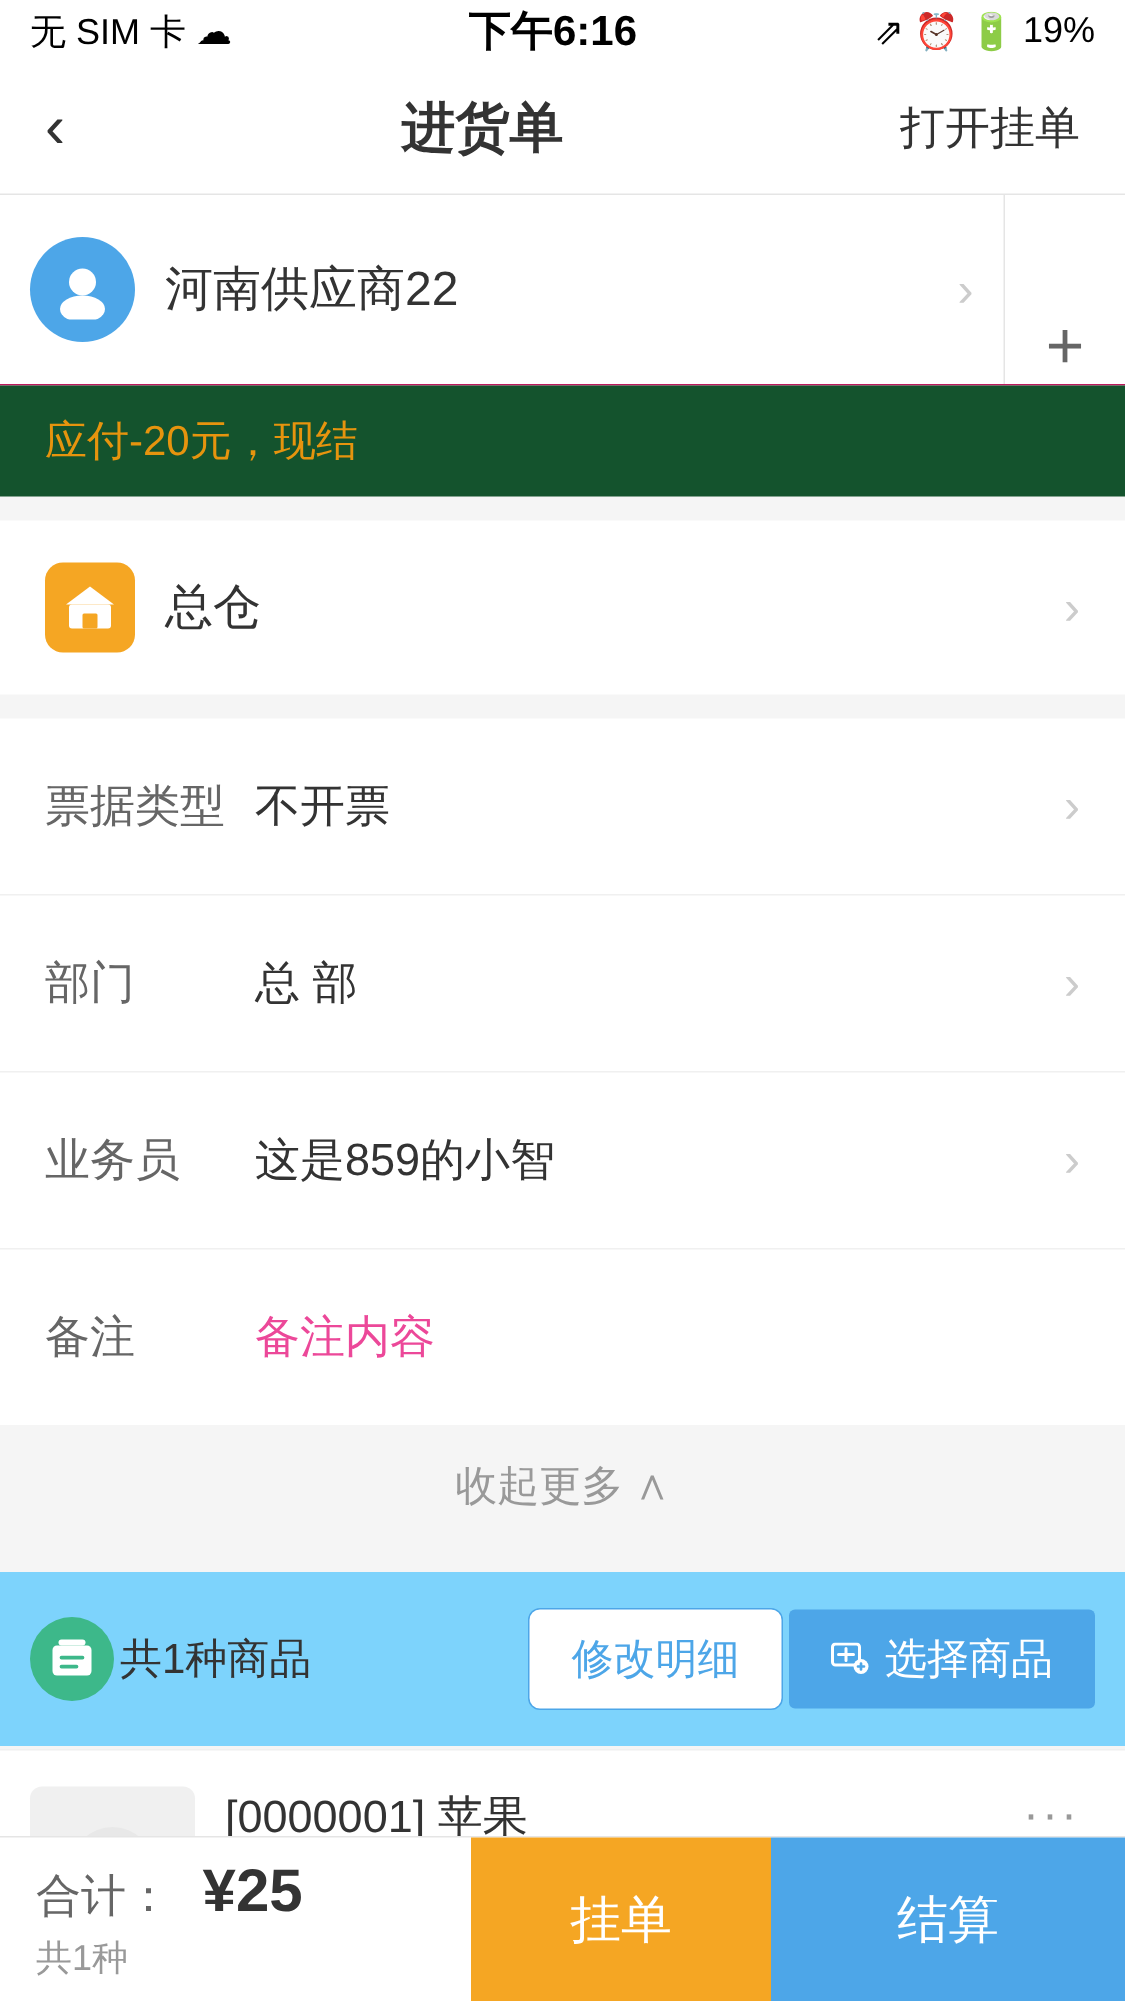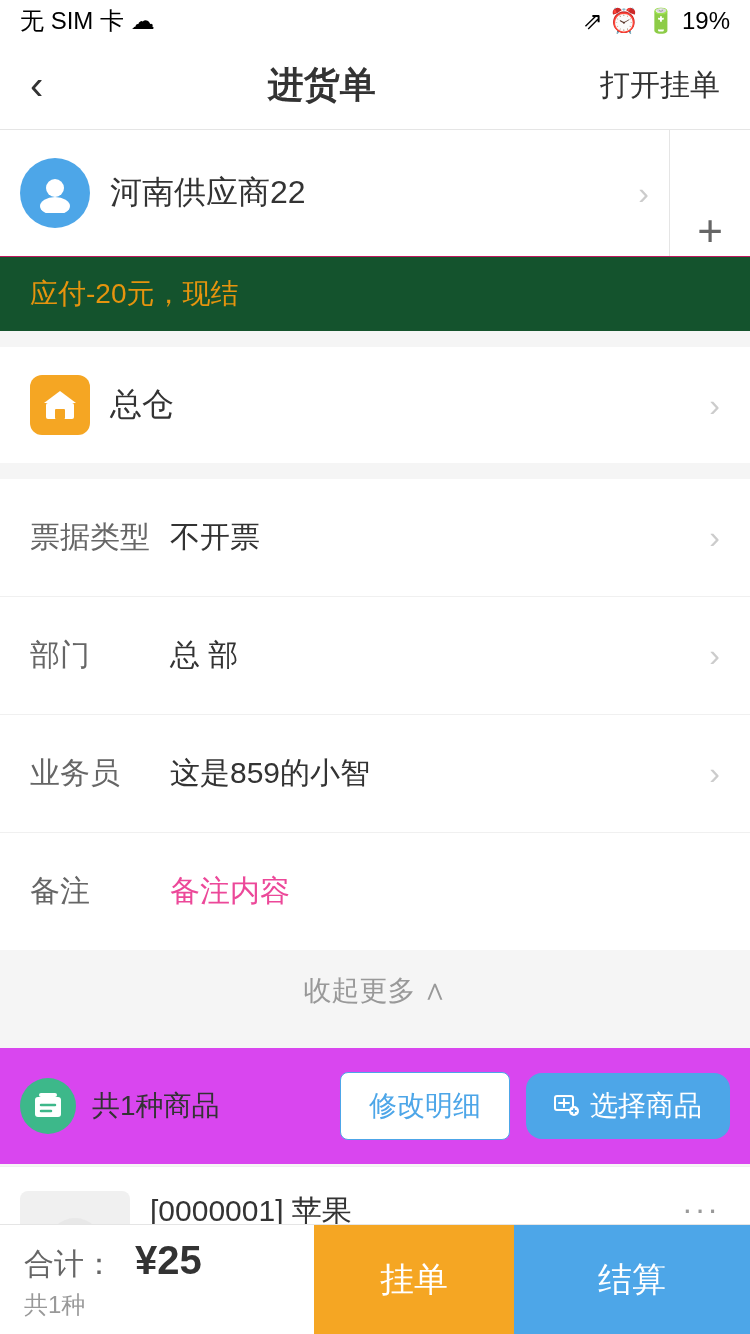--- a/index.html
+++ b/index.html
@@ -179,26 +179,26 @@
       justify-content: center;
       padding: 22px;
       font-size: 28px;
       color: #999;
       margin-top: 0;
       cursor: pointer;
     }
 
     
     .product-header {
-      background: #d946ef;
+      background: #7dd3fc;
       display: flex;
       align-items: center;
       padding: 24px 20px;
       margin-top: 16px;
-      gap: 16px;
+      gap: 4px;
     }
     .product-count-icon {
       width: 56px;
       height: 56px;
       border-radius: 50%;
       background: #3db88a;
       display: flex;
       align-items: center;
       justify-content: center;
       flex-shrink: 0;
@@ -213,21 +213,21 @@
       color: #4da6e8;
       background: #fff;
       border-radius: 8px;
       padding: 14px 28px;
       font-size: 28px;
       cursor: pointer;
     }
     .btn-blue {
       background: #4da6e8;
       color: #fff;
-      border-radius: 16px;
+      border-radius: 4px;
       padding: 14px 28px;
       font-size: 28px;
       border: none;
       cursor: pointer;
       display: flex;
       align-items: center;
       gap: 10px;
     }
 
     
@@ -328,20 +328,21 @@
 
     .spacer { height: 110px; }
   </style>
 </head>
 <body>
 
 <div class="status-bar">
   <div class="status-left">
     <span>无 SIM 卡 ☁</span>
   </div>
+  <div class="status-center">下午6:16</div>
   <div class="status-right">
     <span>⇗ ⏰ 🔋</span>
     <span>19%</span>
   </div>
 </div>
 
 <div class="nav-bar">
   <span class="nav-back">‹</span>
   <span class="nav-title">进货单</span>
   <span class="nav-action">打开挂单</span>

